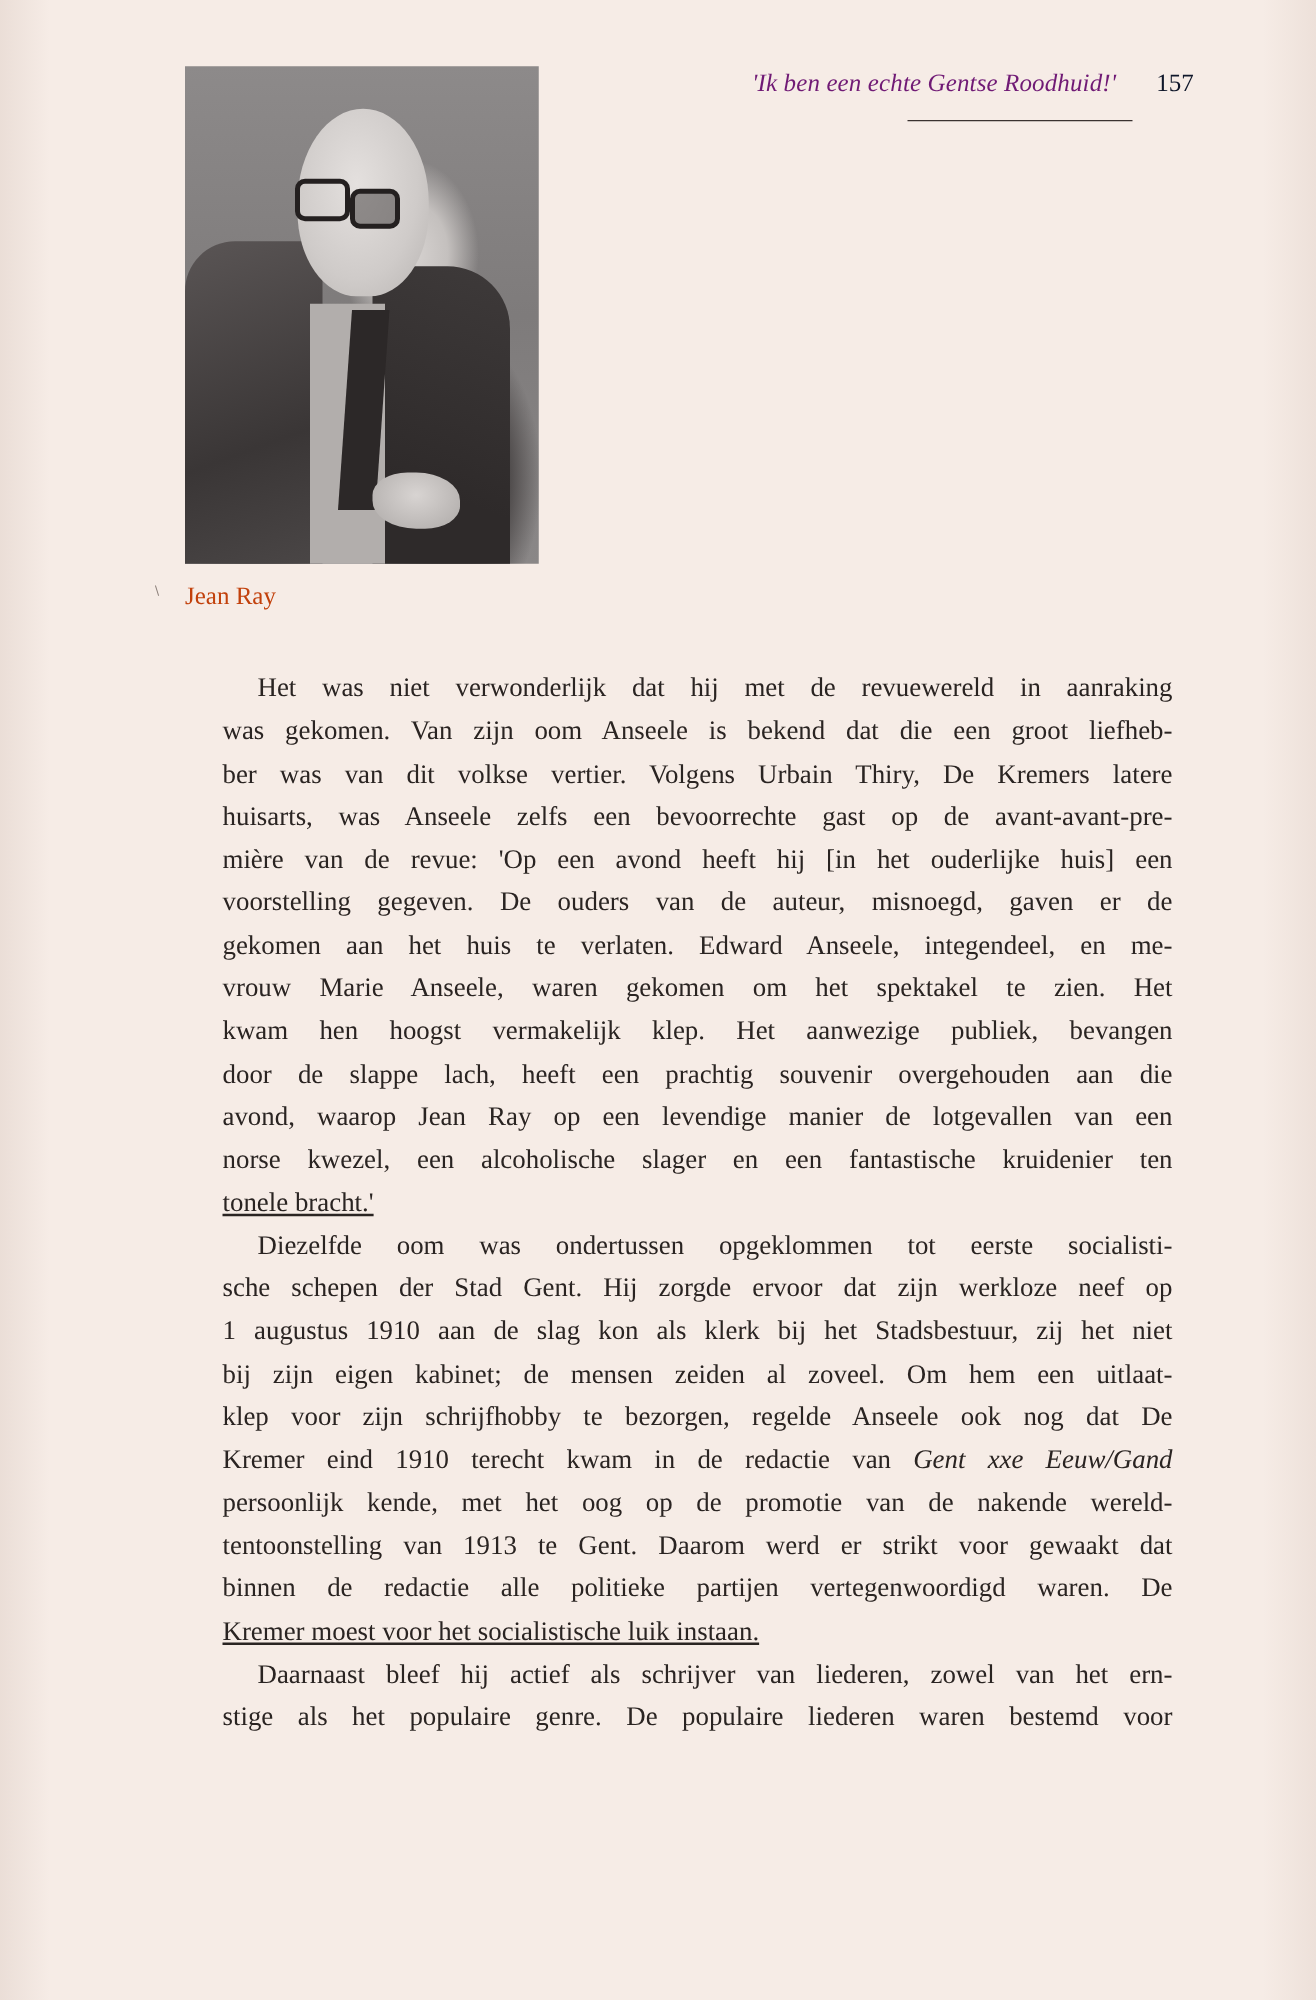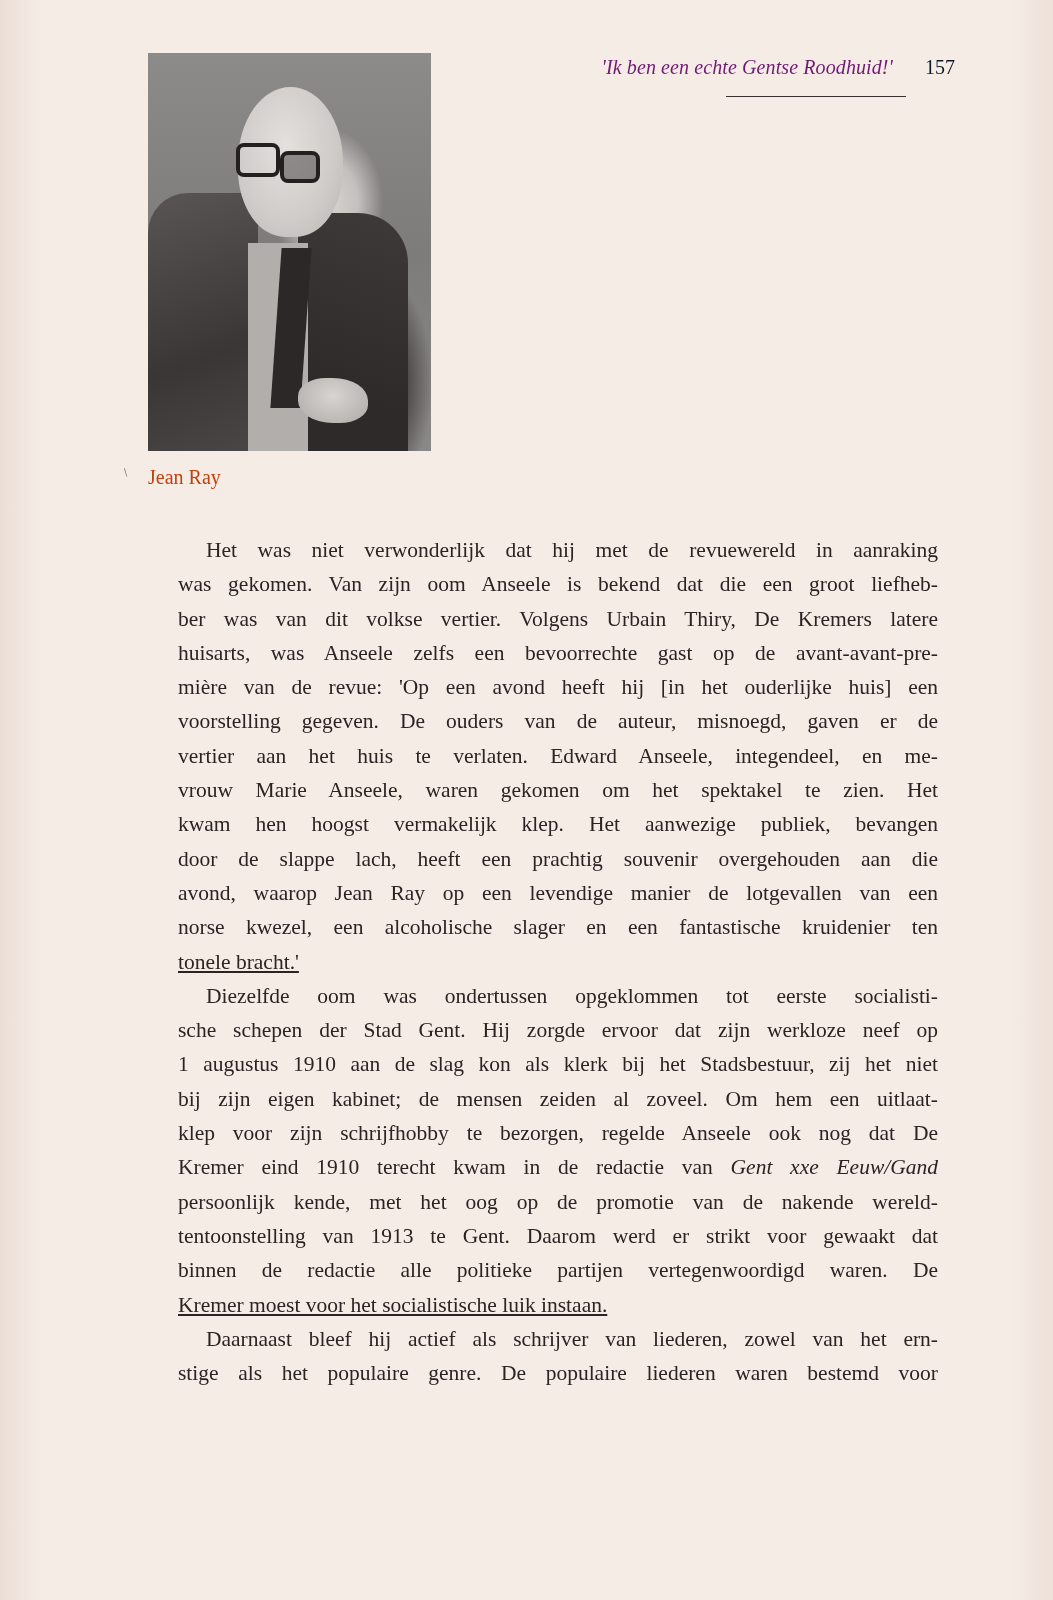--- a/index.html
+++ b/index.html
@@ -189,21 +189,21 @@
 <div class="caption">Jean Ray</div>
 
 <div class="body-text">
 
   <div class="line indent">Het was niet verwonderlijk dat hij met de revuewereld in aanraking</div>
   <div class="line">was gekomen. Van zijn oom Anseele is bekend dat die een groot liefheb-</div>
   <div class="line">ber was van dit volkse vertier. Volgens Urbain Thiry, De Kremers latere</div>
   <div class="line">huisarts, was Anseele zelfs een bevoorrechte gast op de avant-avant-pre-</div>
   <div class="line">mière van de revue: 'Op een avond heeft hij [in het ouderlijke huis] een</div>
   <div class="line">voorstelling gegeven. De ouders van de auteur, misnoegd, gaven er de</div>
-  <div class="line">vertier aan het huis te verlaten. Edward Anseele, integendeel, en me-</div>
+  <div class="line">gekomen aan het huis te verlaten. Edward Anseele, integendeel, en me-</div>
   <div class="line">vrouw Marie Anseele, waren gekomen om het spektakel te zien. Het</div>
   <div class="line">kwam hen hoogst vermakelijk klep. Het aanwezige publiek, bevangen</div>
   <div class="line">door de slappe lach, heeft een prachtig souvenir overgehouden aan die</div>
   <div class="line">avond, waarop Jean Ray op een levendige manier de lotgevallen van een</div>
   <div class="line">norse kwezel, een alcoholische slager en een fantastische kruidenier ten</div>
   <div class="line last">tonele bracht.'</div>
 
   <div class="line indent">Diezelfde oom was ondertussen opgeklommen tot eerste socialisti-</div>
   <div class="line">sche schepen der Stad Gent. Hij zorgde ervoor dat zijn werkloze neef op</div>
   <div class="line">1 augustus 1910 aan de slag kon als klerk bij het Stadsbestuur, zij het niet</div>

